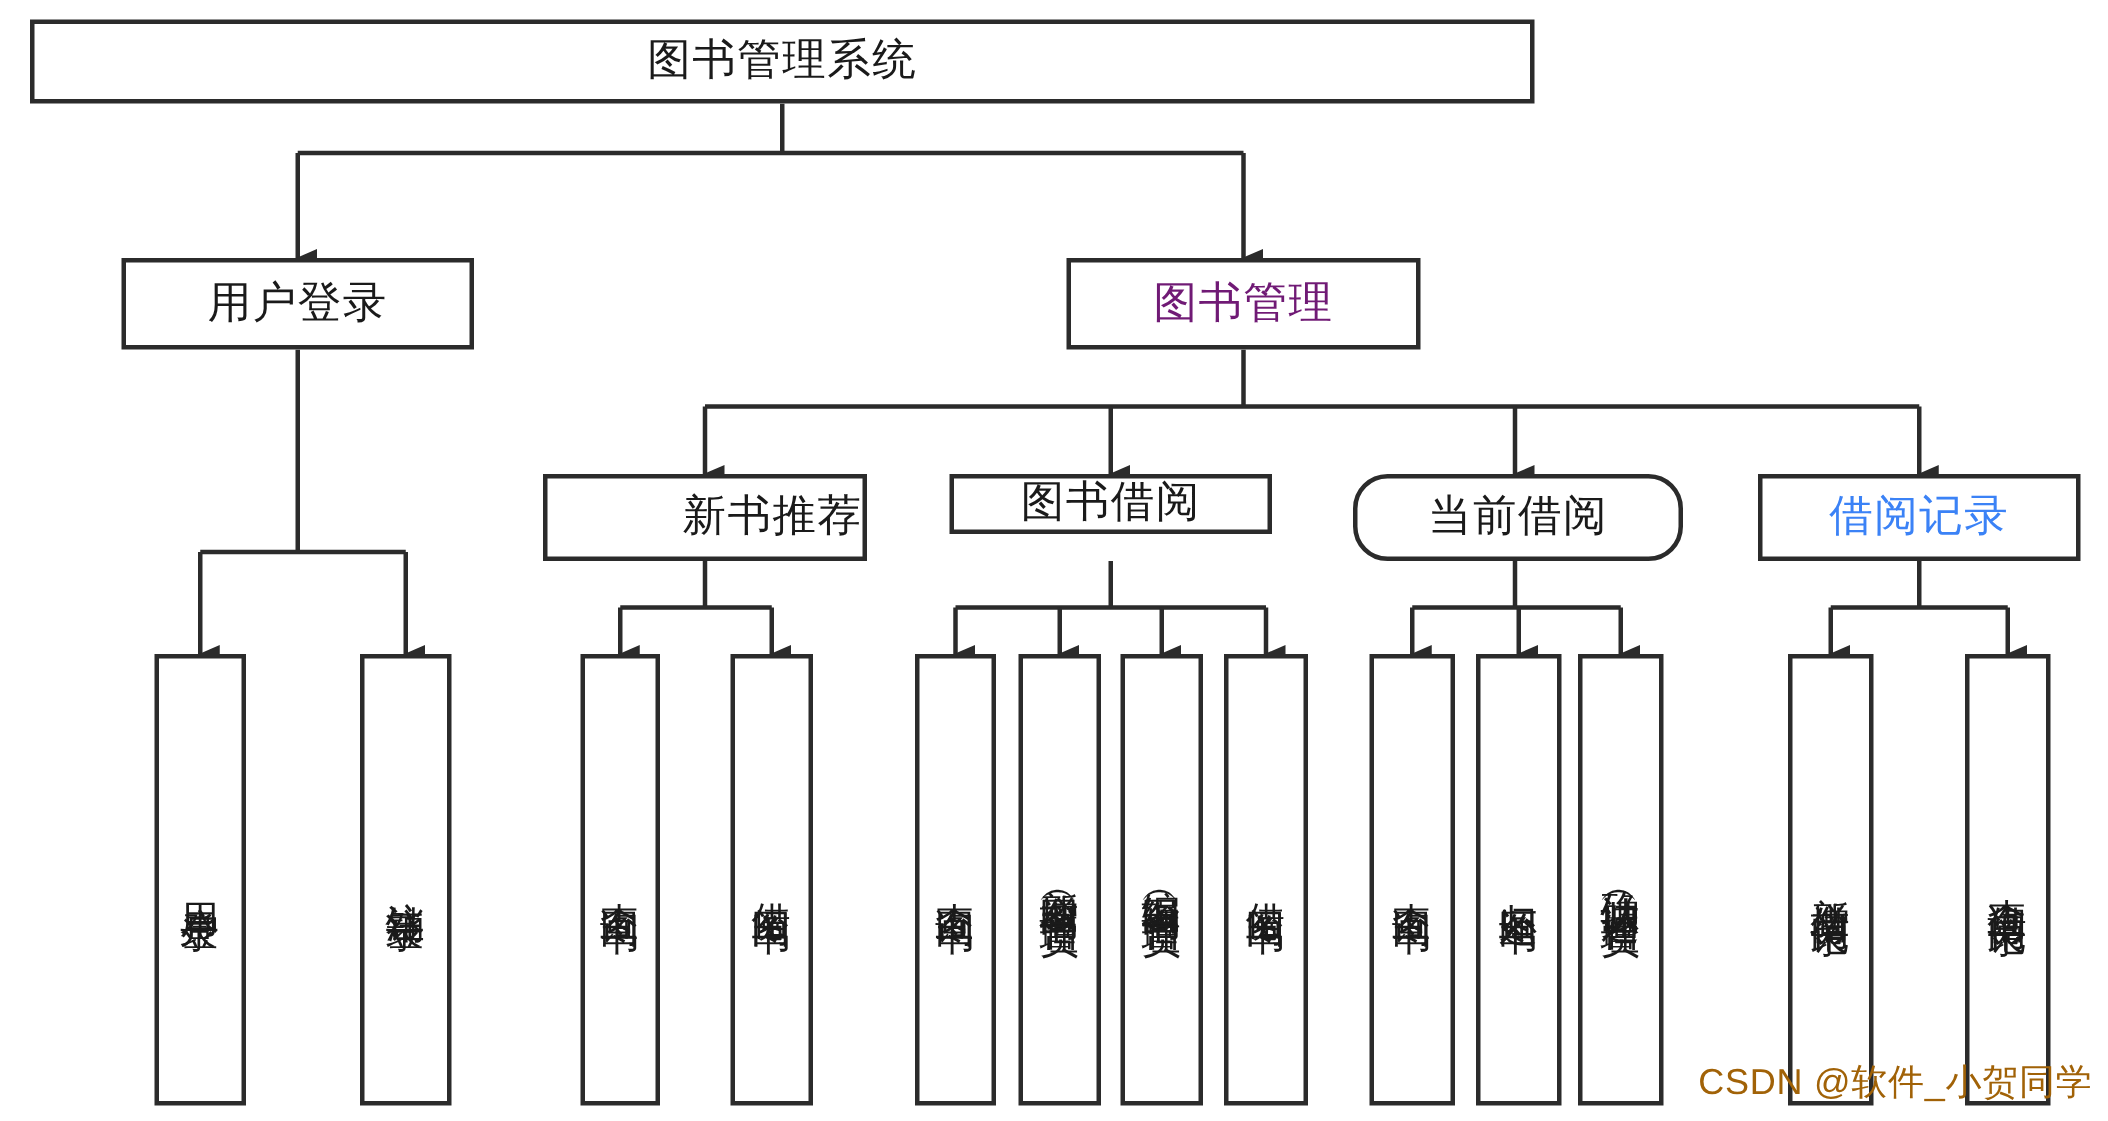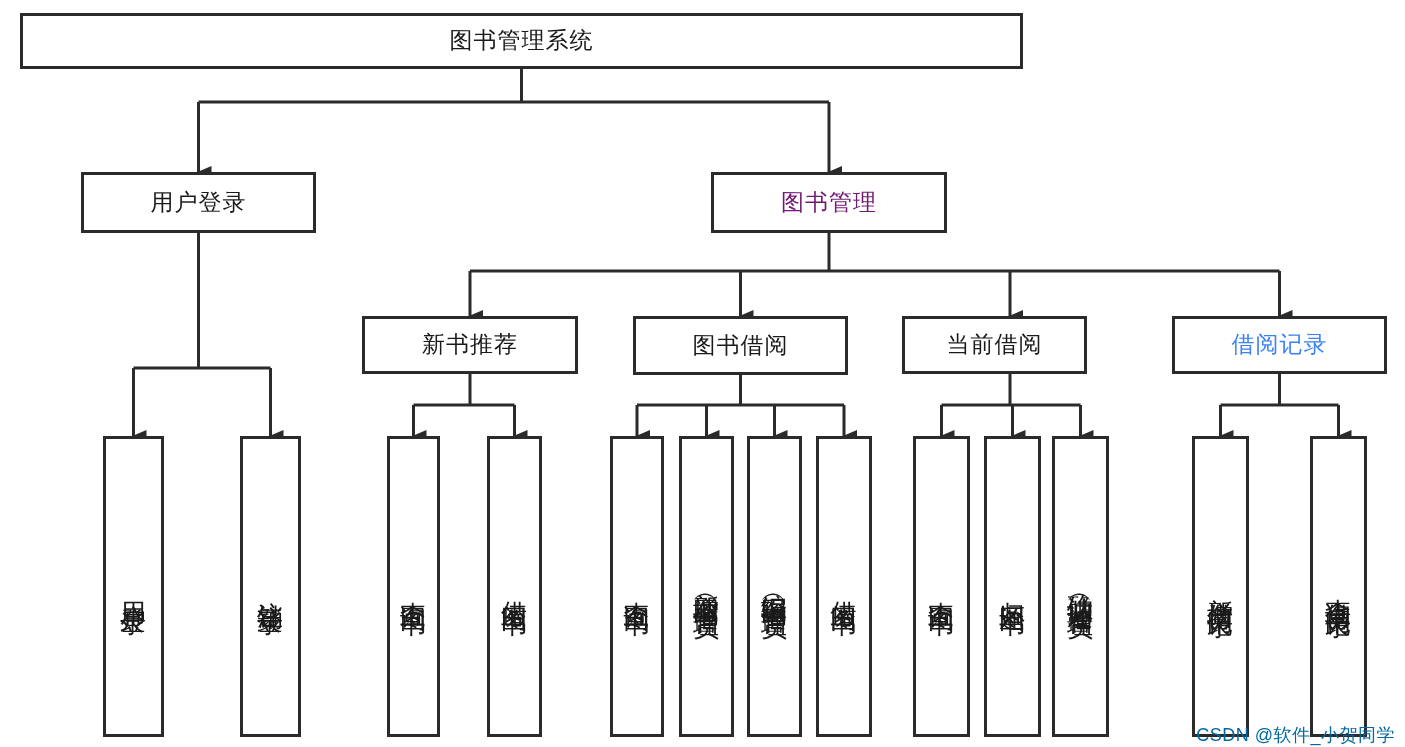--- a/index.html
+++ b/index.html
@@ -28,21 +28,21 @@
     position: absolute;
     box-sizing: border-box;
     border: 3px solid #2b2b2b;
     background: #ffffff;
     display: flex;
     align-items: center;
     justify-content: center;
     color: #1a1a1a;
   }
   .node.horizontal {
-    font-size: 23px;
+    font-size: 29px;
     letter-spacing: 1px;
     line-height: 1.1;
   }
   .node.vertical {
     writing-mode: vertical-rl;
     text-orientation: upright;
     font-size: 26px;
     line-height: 1.08;
     letter-spacing: 3px;
     padding: 6px 0;
@@ -54,23 +54,23 @@
     display: block;
     white-space: pre-wrap;
   }
   .node.vertical .label {
     writing-mode: vertical-rl;
     text-orientation: upright;
   }
   #watermark {
     position: absolute;
     right: 10px;
-    bottom: 0;
-    font-size: 18px;
-    color: #0369a1;
+    bottom: 10px;
+    font-size: 24px;
+    color: #a16207;
     letter-spacing: 0.5px;
     white-space: nowrap;
     pointer-events: none;
   }
 </style>
 </head>
 <body>
 
 <div id="canvas">
 
@@ -118,27 +118,27 @@
   <div id="nodes-layer">
       <div class="node horizontal" style="left: 20px; top: 13px; width: 1003px; height: 56px; border-color: rgb(43, 43, 43); background: rgb(255, 255, 255); color: rgb(26, 26, 26);">
         <span class="label">图书管理系统</span>
       </div>
       <div class="node horizontal" style="left: 81px; top: 172px; width: 235px; height: 61px; border-color: rgb(43, 43, 43); background: rgb(255, 255, 255); color: rgb(26, 26, 26);">
         <span class="label">用户登录</span>
       </div>
       <div class="node horizontal" style="left: 711px; top: 172px; width: 236px; height: 61px; border-color: rgb(43, 43, 43); background: rgb(255, 255, 255); color: #701a75;">
         <span class="label">图书管理</span>
       </div>
-      <div class="node horizontal" style="left: 362px; top: 316px; width: 216px; height: 58px; border-color: rgb(43, 43, 43); background: rgb(255, 255, 255); color: rgb(26, 26, 26);">
+      <div class="node horizontal" style="left: 362px; top: 316px; width: 216px; height: 58px; border-color: rgb(43, 43, 43); background: rgb(255, 255, 255); color: rgb(26, 26, 26); justify-content: flex-end;">
         <span class="label">新书推荐</span>
       </div>
-      <div class="node horizontal" style="left: 633px; top: 316px; width: 215px; height: 59px; border-color: rgb(43, 43, 43); background: rgb(255, 255, 255); color: rgb(26, 26, 26);">
+      <div class="node horizontal" style="left: 633px; top: 316px; width: 215px; height: 40px; border-color: rgb(43, 43, 43); background: rgb(255, 255, 255); color: rgb(26, 26, 26);">
         <span class="label">图书借阅</span>
       </div>
-      <div class="node horizontal" style="left: 902px; top: 316px; width: 185px; height: 58px; border-color: rgb(43, 43, 43); background: rgb(255, 255, 255); color: rgb(26, 26, 26);">
+      <div class="node horizontal" style="left: 902px; top: 316px; width: 220px; height: 58px; border-color: rgb(43, 43, 43); background: rgb(255, 255, 255); color: rgb(26, 26, 26); border-radius: 23px;">
         <span class="label">当前借阅</span>
       </div>
       <div class="node horizontal" style="left: 1172px; top: 316px; width: 215px; height: 58px; border-color: rgb(43, 43, 43); background: rgb(255, 255, 255); color: #3b82f6;">
         <span class="label">借阅记录</span>
       </div>
       <div class="node vertical" style="left: 103px; top: 436px; width: 61px; height: 301px; border-color: rgb(43, 43, 43); background: rgb(255, 255, 255); color: rgb(26, 26, 26);">
         <span class="label">用户登录</span>
       </div>
       <div class="node vertical" style="left: 240px; top: 436px; width: 61px; height: 301px; border-color: rgb(43, 43, 43); background: rgb(255, 255, 255); color: rgb(26, 26, 26);">
         <span class="label">注销登录</span>

